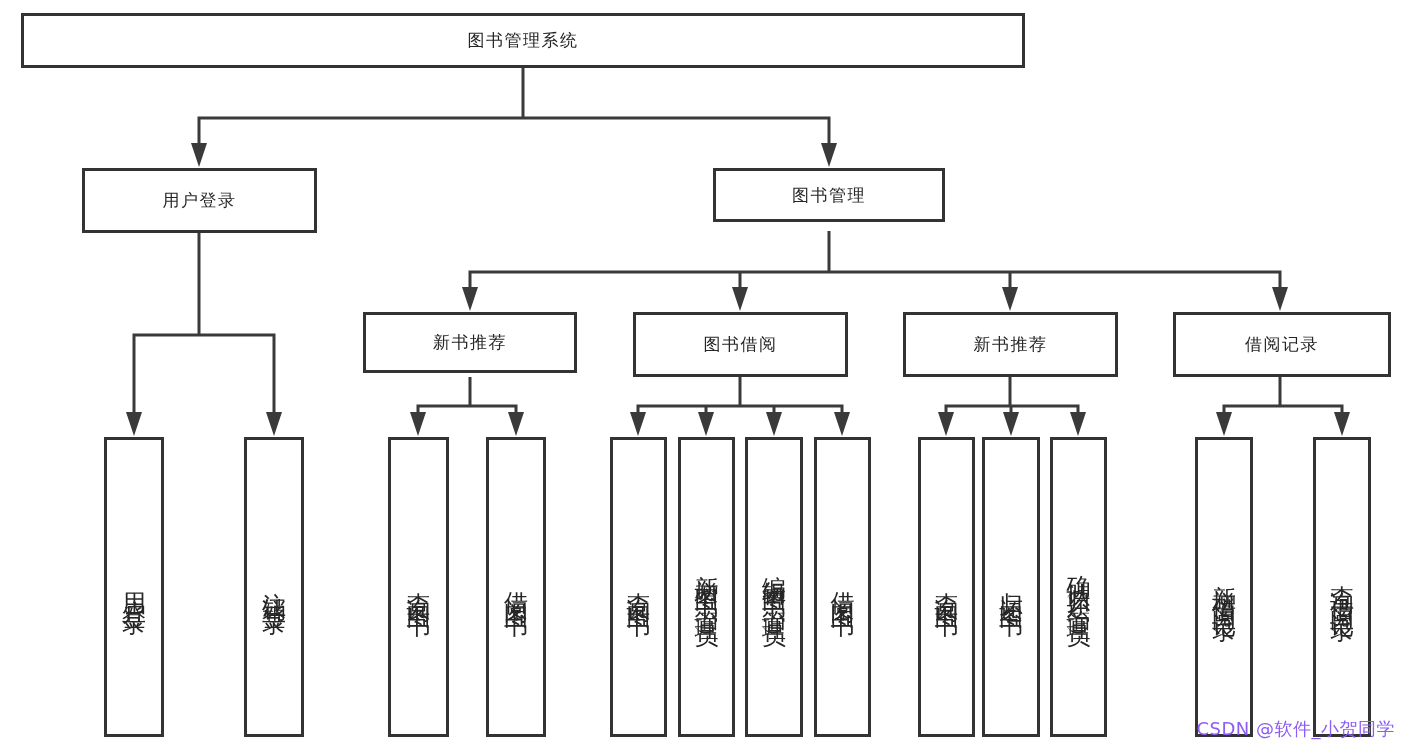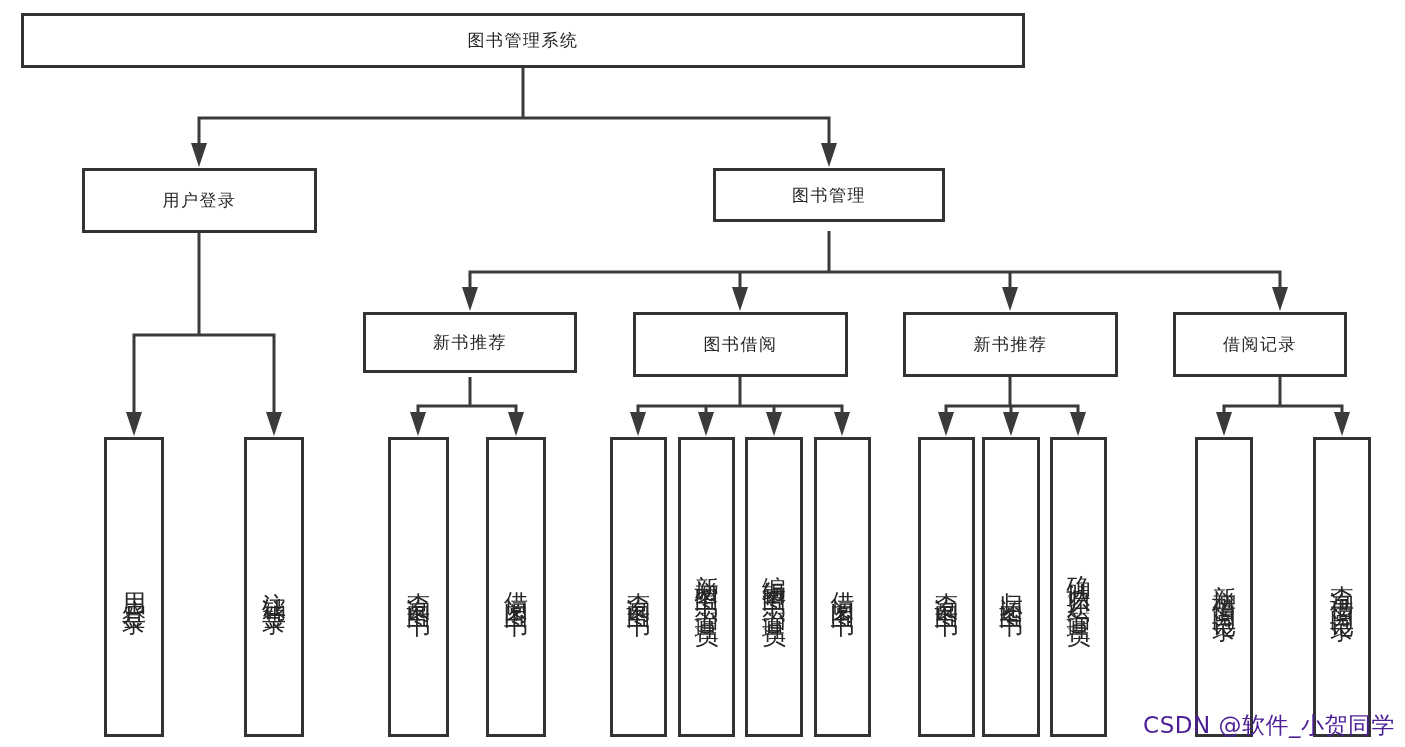--- a/index.html
+++ b/index.html
@@ -13,21 +13,21 @@
   .node{
     position:absolute;background:#ffffff;border:3px solid #333333;box-sizing:border-box;
     display:flex;align-items:center;justify-content:center;color:#262626;
   }
   .hbox{font-size:17px;letter-spacing:1.5px;white-space:nowrap;}
   .vlabel{
     writing-mode:vertical-rl;text-orientation:mixed;
     font-size:24px;letter-spacing:7px;line-height:1;display:block;
   }
   .watermark{
-    position:absolute;right:10px;bottom:6px;color:#4c1d95;font-size:23px;
+    position:absolute;right:10px;bottom:6px;color:#8b5cf6;font-size:18px;
     letter-spacing:0.5px;white-space:nowrap;z-index:5;
   }
 </style>
 </head>
 <body>
 
 <div class="canvas">
 
   <svg class="connectors" viewBox="0 0 1405 747" xmlns="http://www.w3.org/2000/svg">
     <g>
@@ -85,21 +85,21 @@
 
   <div class="node hbox" style="left:363px;top:312px;width:214px;height:61px">
     <span>新书推荐</span>
   </div>
   <div class="node hbox" style="left:633px;top:312px;width:215px;height:65px">
     <span>图书借阅</span>
   </div>
   <div class="node hbox" style="left:903px;top:312px;width:215px;height:65px">
     <span>新书推荐</span>
   </div>
-  <div class="node hbox" style="left:1173px;top:312px;width:174px;height:65px">
+  <div class="node hbox" style="left:1173px;top:312px;width:218px;height:65px">
     <span>借阅记录</span>
   </div>
 
   <div class="node" style="left:104px;top:437px;width:60px;height:300px">
     <span class="vlabel">用户登录</span>
   </div>
   <div class="node" style="left:244px;top:437px;width:60px;height:300px">
     <span class="vlabel">注销登录</span>
   </div>
 

